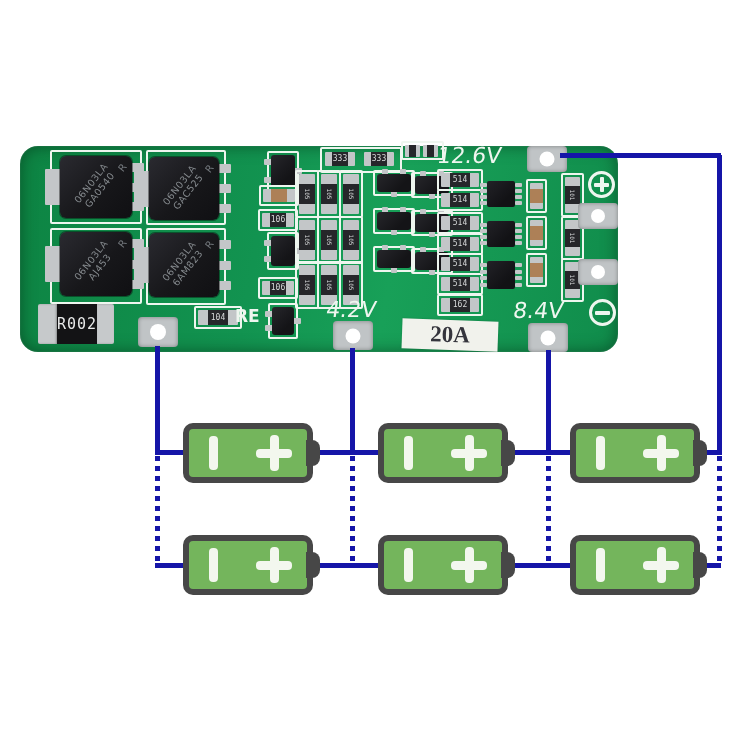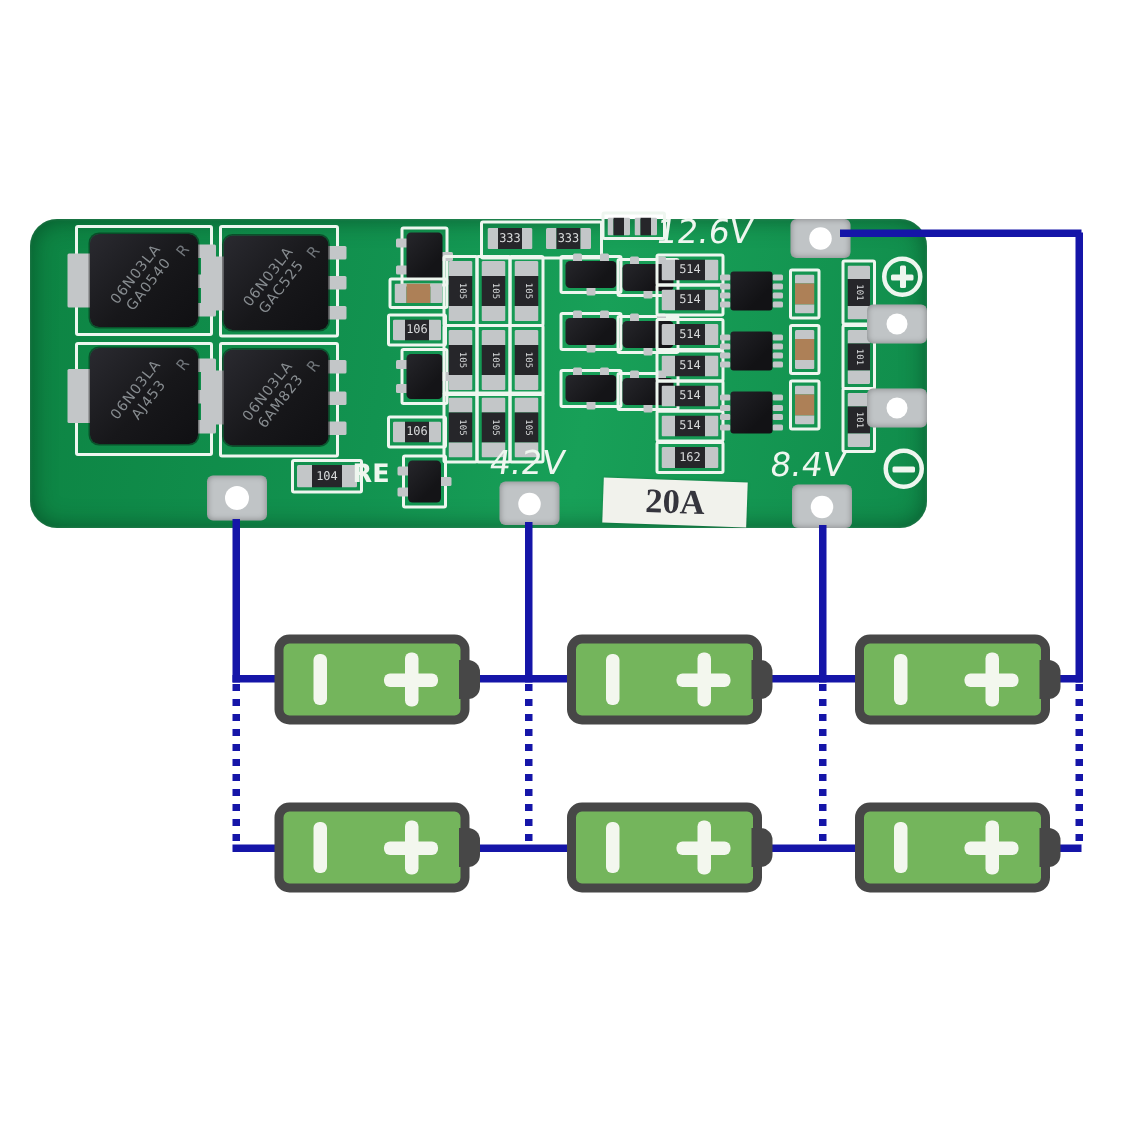--- a/index.html
+++ b/index.html
@@ -113,20 +113,27 @@
     <div class="abs leg" style="left: 134px; top: 247px; width: 17px; height: 36px;"></div>
     <div class="abs leg" style="left: 218px; top: 240px; width: 13px; height: 9px;"></div>
     <div class="abs leg" style="left: 218px; top: 260.5px; width: 13px; height: 9px;"></div>
     <div class="abs leg" style="left: 218px; top: 281px; width: 13px; height: 9px;"></div>
     <div class="abs mos" style="left: 149px; top: 233px; width: 70px; height: 64px;">
       <div class="mlab">
         <span>06N03LA</span>
         <span>6AM823</span>
       </div>
       <span class="mmark">R</span>
+    </div>
+    <div class="abs shunt" style="left: 38px; top: 304px; width: 76px; height: 40px;">
+      <div class="scap"></div>
+      <div class="smid">
+        <span>R002</span>
+      </div>
+      <div class="scap"></div>
     </div>
     <div class="abs silk" style="left: 267px; top: 151px; width: 32px; height: 40px;"></div>
     <div class="abs leg" style="left: 264px; top: 159px; width: 8px; height: 6px;"></div>
     <div class="abs leg" style="left: 264px; top: 177px; width: 8px; height: 6px;"></div>
     <div class="abs leg" style="left: 294px; top: 168px; width: 8px; height: 6px;"></div>
     <div class="abs sot" style="left: 271px; top: 155px; width: 24px; height: 32px;"></div>
     <div class="abs silk" style="left: 259px; top: 185px; width: 40px; height: 21px;"></div>
     <div class="abs cap" style="left: 263px; top: 189px; width: 32px; height: 13px;">
       <div class="end"></div>
       <div class="mid"></div>

